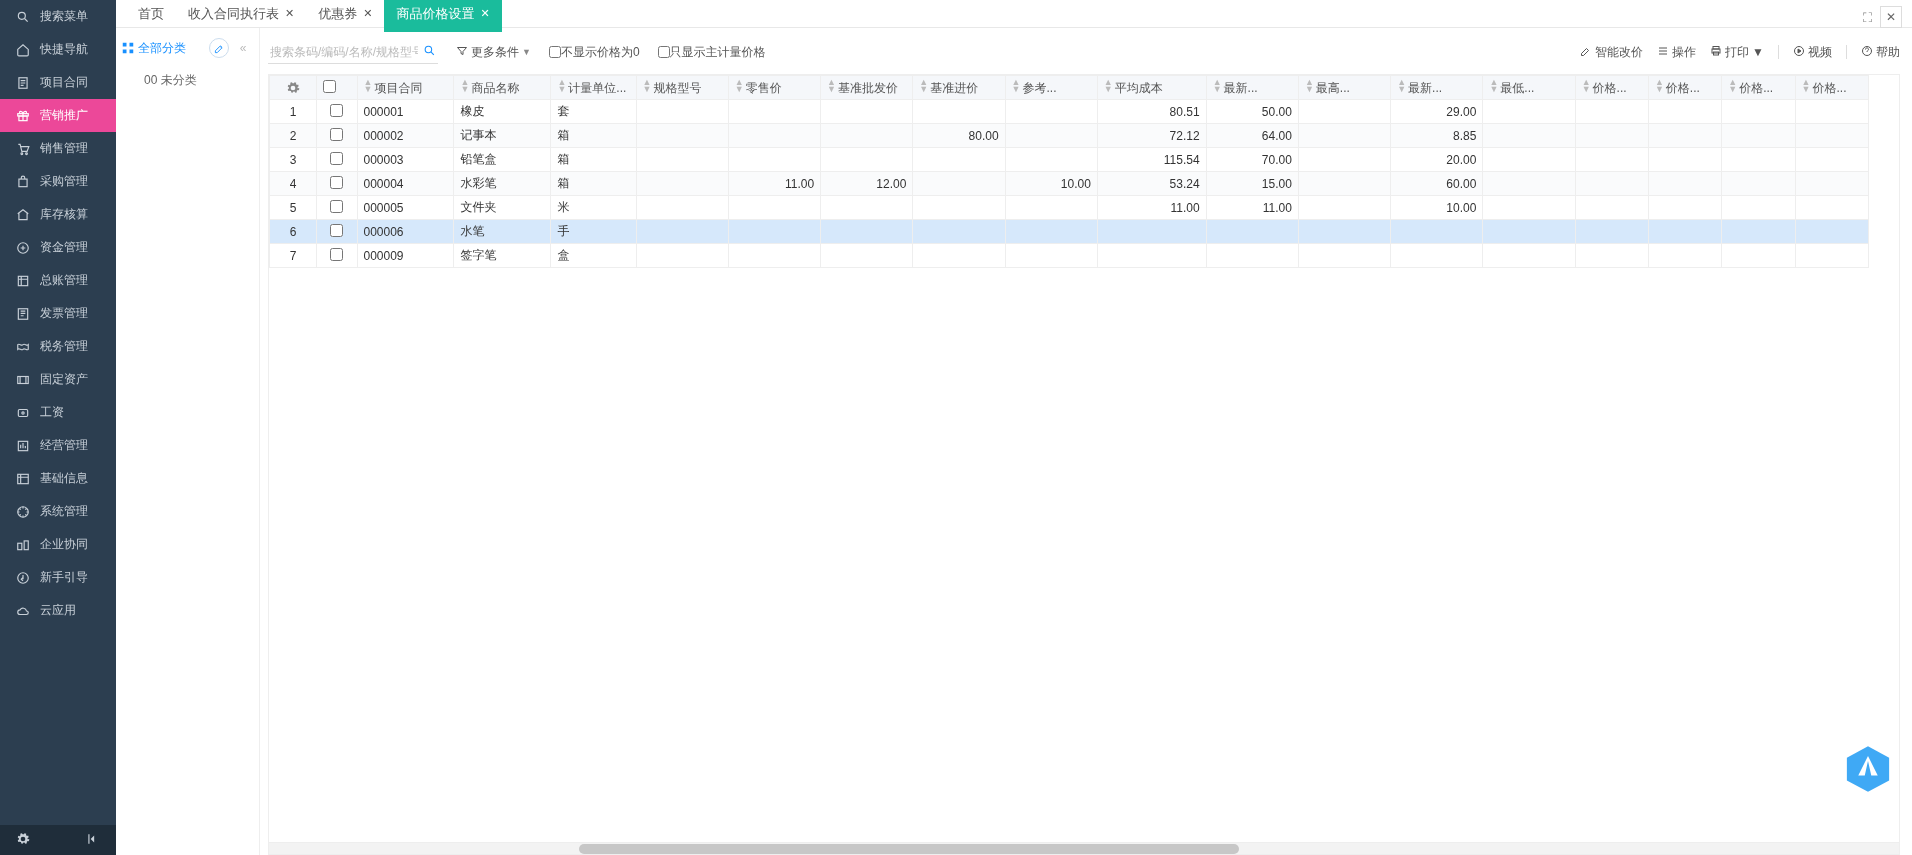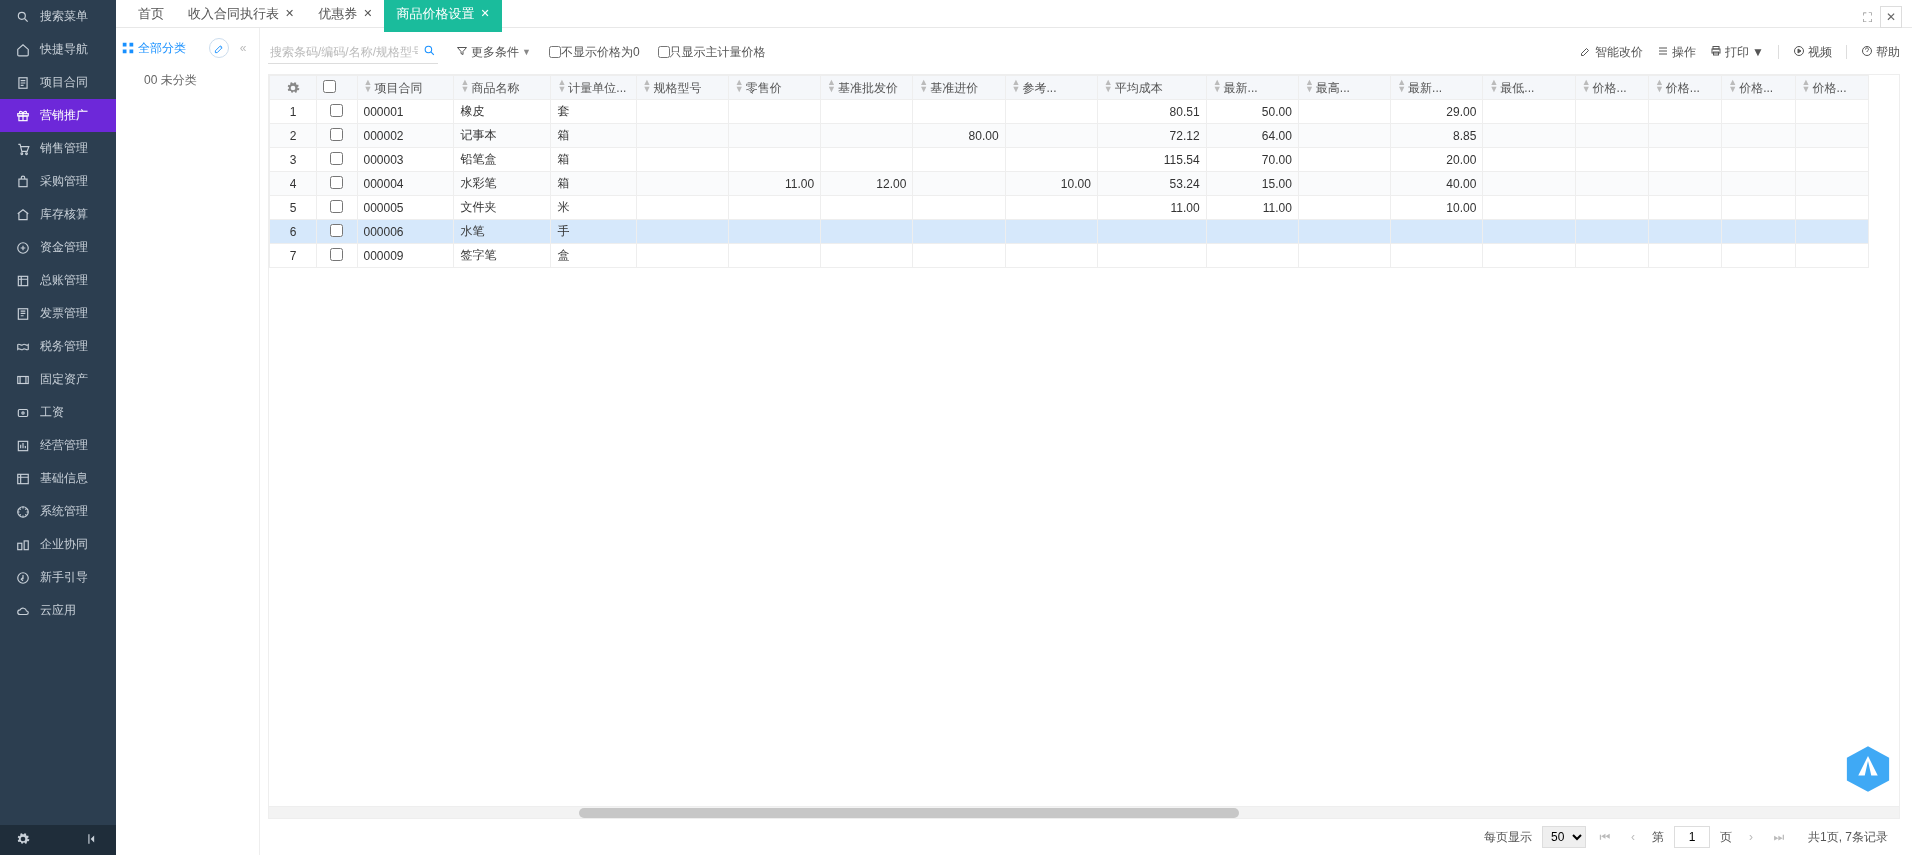--- a/index.html
+++ b/index.html
@@ -1,21 +1,21 @@
 <!DOCTYPE html>
 <html><head>
 <meta charset="utf-8">
 <style>
 * { box-sizing: border-box; margin: 0; padding: 0; }
 body { font-family: "Microsoft YaHei", Arial, sans-serif; font-size: 12px; color: #333; background: #fff; overflow: hidden; }
 .app { display: flex; height: 855px; width: 1912px; }
 .sidebar { width: 116px; background: #2c3e50; color: #c8d0d8; display: flex; flex-direction: column; }
 .sidebar-top { flex:1; overflow:auto; }
 .sidebar-item { display: flex; align-items: center; height: 33px; padding-left: 14px; cursor: pointer; font-size: 12px; }
-.sidebar-item.active { background: #6d28d9; color: #fff; }
+.sidebar-item.active { background: #ec4899; color: #fff; }
 .sidebar-item .icn { width: 18px; display:inline-flex; justify-content:center; margin-right:8px; }
 .sidebar-bottom { height: 30px; background:#1f2d3a; display:flex; align-items:center; justify-content:space-between; padding:0 16px; }
 .sidebar-bottom .icn { color:#c8d0d8; cursor:pointer; }
 
 .main { flex:1; display:flex; flex-direction:column; position:relative; }
 .tabs { height: 28px; border-bottom:1px solid #e8e8e8; display:flex; align-items:center; padding-left:10px; position:relative; }
 .tab { padding: 0 12px; height:36px; display:flex; align-items:center; font-size:13px; color:#555; cursor:pointer; position:relative; }
 .tab.active { background:#1abc9c; color:#fff; }
 .tab .close { margin-left:6px; font-size:11px; cursor:pointer; }
 .tab-close-last { position:absolute; right:10px; top:6px; width:22px; height:22px; border:1px solid #ddd; display:flex; align-items:center; justify-content:center; cursor:pointer; color:#666; }
@@ -471,21 +471,21 @@
                   <td class="col-name">水彩笔</td>
                   <td class="col-unit">箱</td>
                   <td class="col-spec"></td>
                   <td class="col-num num">11.00</td>
                   <td class="col-num num">12.00</td>
                   <td class="col-num num"></td>
                   <td class="col-num num">10.00</td>
                   <td class="col-cost num">53.24</td>
                   <td class="col-num num">15.00</td>
                   <td class="col-num num"></td>
-                  <td class="col-num num">40.00</td>
+                  <td class="col-num num">60.00</td>
                   <td class="col-num num"></td>
                   <td class="col-price num"></td>
                   <td class="col-price num"></td>
                   <td class="col-price num"></td>
                   <td class="col-price num"></td>
                 </tr>
                 <tr>
                   <td class="col-idx">5</td>
                   <td class="col-chk"><input type="checkbox" style=""></td>
                   <td class="col-code">000005</td>
@@ -548,32 +548,20 @@
                   <td class="col-price num"></td>
                   <td class="col-price num"></td>
                 </tr>
               </tbody>
           </table>
         </div>
         <div class="hscroll-track">
           <div class="hscroll-thumb"></div>
         </div>
 
-        <div class="pager">
-          <span>每页显示</span>
-          <select><option>50</option></select>
-          <span class="pgbtn">⏮</span>
-          <span class="pgbtn">‹</span>
-          <span>第</span>
-          <input type="text" value="1" style="">
-          <span>页</span>
-          <span class="pgbtn">›</span>
-          <span class="pgbtn">⏭</span>
-          <span style="margin-left:10px;">共1页, 7条记录</span>
-        </div>
       </div>
     </div>
 
     <div class="float-badge">
       <svg viewBox="0 0 64 64">
           <polygon points="32,4 58,18 58,46 32,60 6,46 6,18" fill="#3fa9f5"></polygon>
           <path d="M32 16 L20 40 L28 40 L32 22 L36 40 L44 40 Z" fill="#ffffff"></path>
         </svg>
     </div>
   </div>

